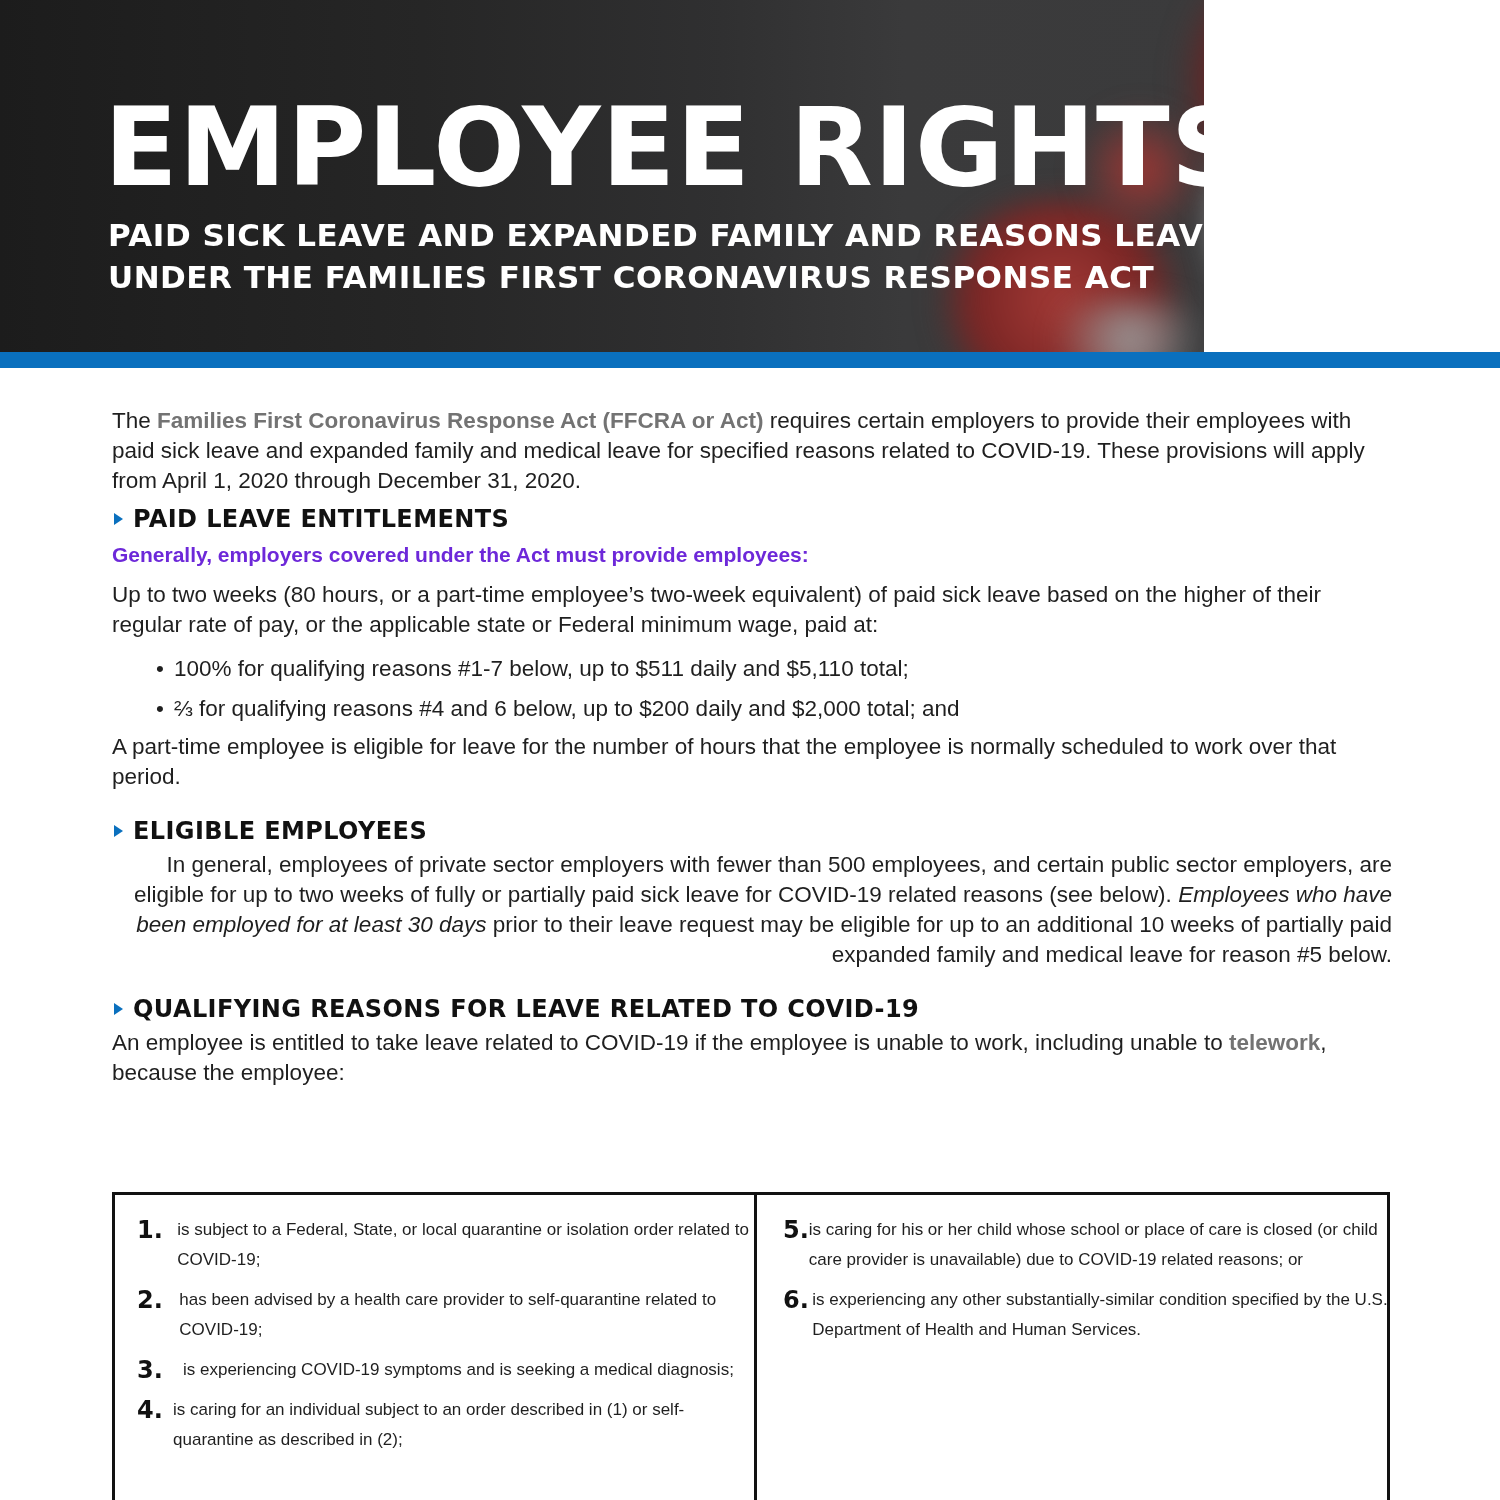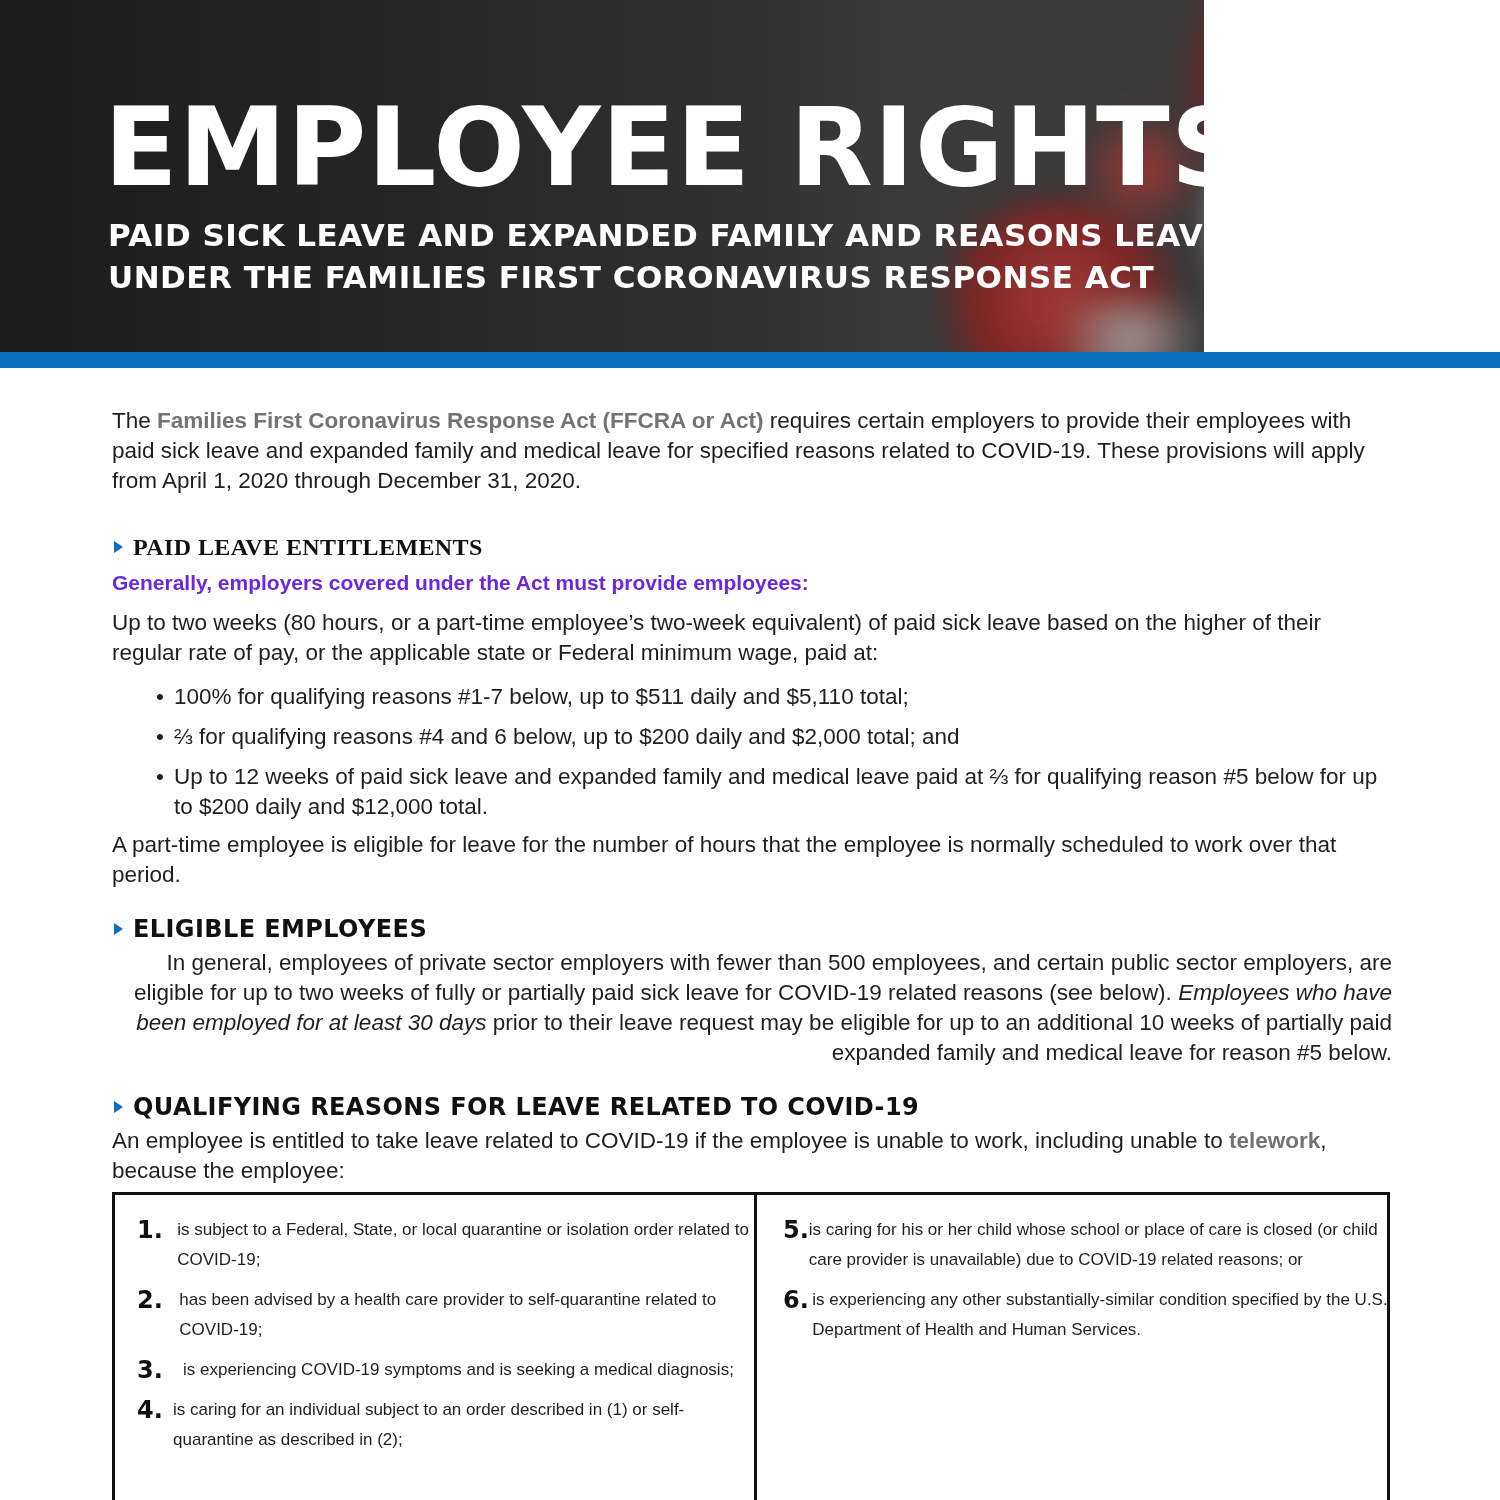--- a/index.html
+++ b/index.html
@@ -84,31 +84,30 @@
   </div>
 </div>
 <div class="blue-bar"></div>
 
 <div class="content">
 
   <p class="body">
     <span>The </span><b>Families First Coronavirus Response Act (FFCRA or Act)</b><span> requires certain employers to provide their employees with paid sick leave and expanded family and medical leave for specified reasons related to COVID-19. These provisions will apply from April 1, 2020 through December 31, 2020.</span>
   </p>
 
-  <div class="section-head" style="margin-top:36px;font-family:Liberation Serif, serif;">
+  <div class="section-head" style="margin-top:8px;">
     <span class="tri"></span>
     <span>PAID LEAVE ENTITLEMENTS</span>
   </div>
   <div class="sub-bold" style="margin-top:6px;">Generally, employers covered under the Act must provide employees:</div>
   <p class="body" style="margin-top:10px;">Up to two weeks (80 hours, or a part-time employee’s two-week equivalent) of paid sick leave based on the higher of their regular rate of pay, or the applicable state or Federal minimum wage, paid at:</p>
 
   <ul class="bullets" style="margin-top:14px;">
     <li>100% for qualifying reasons #1-7 below, up to $511 daily and $5,110 total;</li>
     <li>⅔ for qualifying reasons #4 and 6 below, up to $200 daily and $2,000 total; and</li>
-    <li>Up to 12 weeks of paid sick leave and expanded family and medical leave paid at ⅔ for qualifying reason #5 below for up to $200 daily and $12,000 total.</li>
   </ul>
 
   <p class="body" style="margin-top:-2px;">A part-time employee is eligible for leave for the number of hours that the employee is normally scheduled to work over that period.</p>
 
   <div class="section-head" style="margin-top:24px;text-align:center;">
     <span class="tri"></span>
     <span>ELIGIBLE EMPLOYEES</span>
   </div>
   <p class="body" style="margin-top:4px;text-align:right;">
     <span>In general, employees of private sector employers with fewer than 500 employees, and certain public sector employers, are eligible for up to two weeks of fully or partially paid sick leave for COVID-19 related reasons (see below). </span><i>Employees who have been employed for at least 30 days</i><span> prior to their leave request may be eligible for up to an additional 10 weeks of partially paid expanded family and medical leave for reason #5 below.</span>

